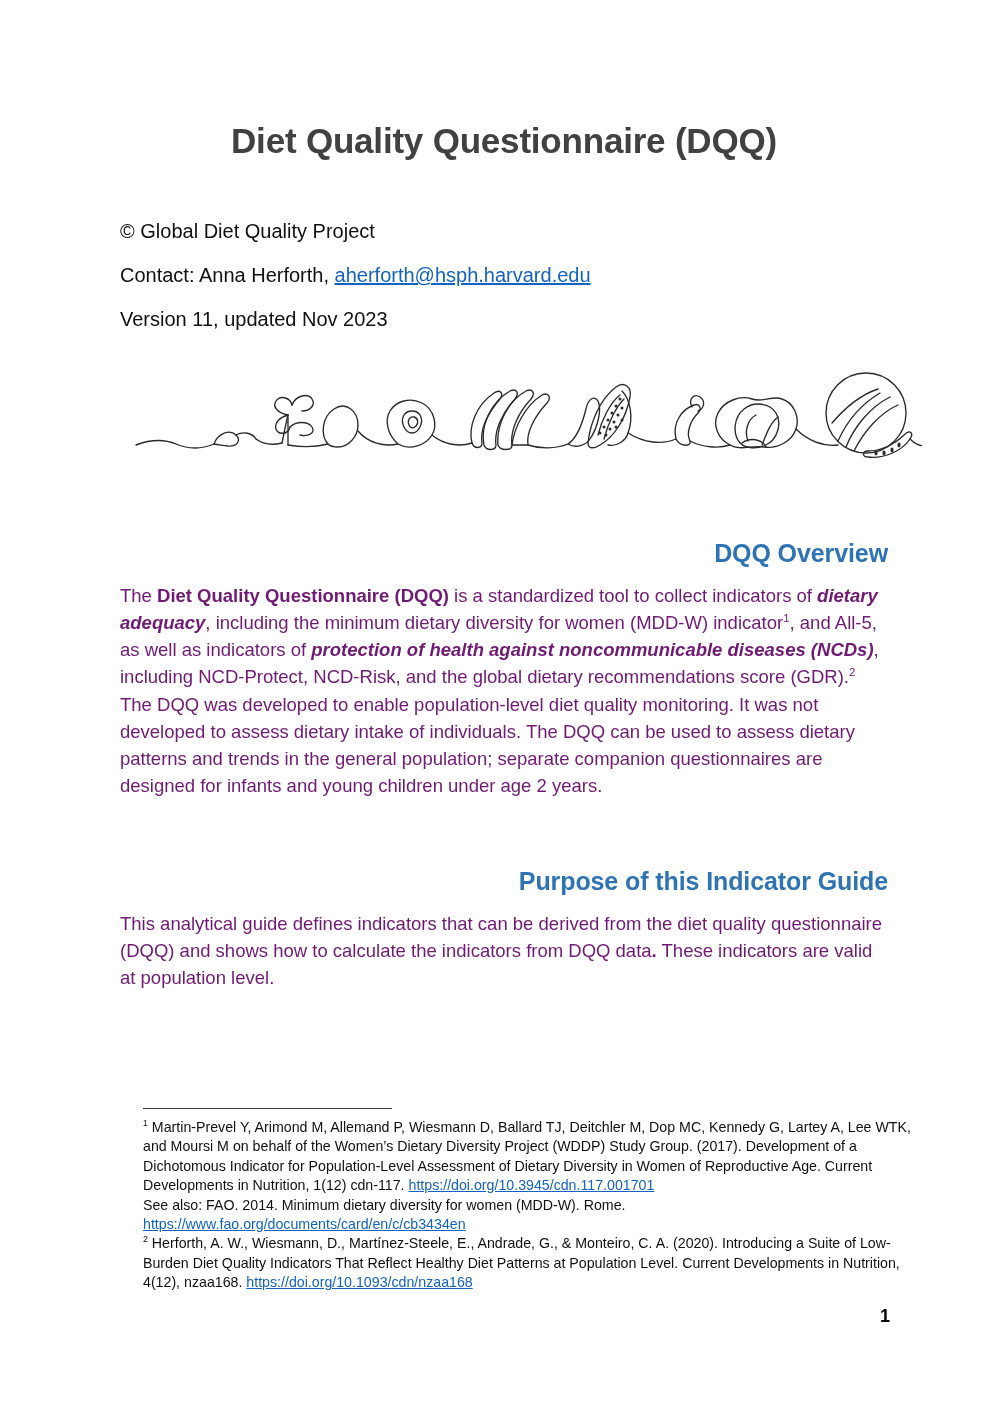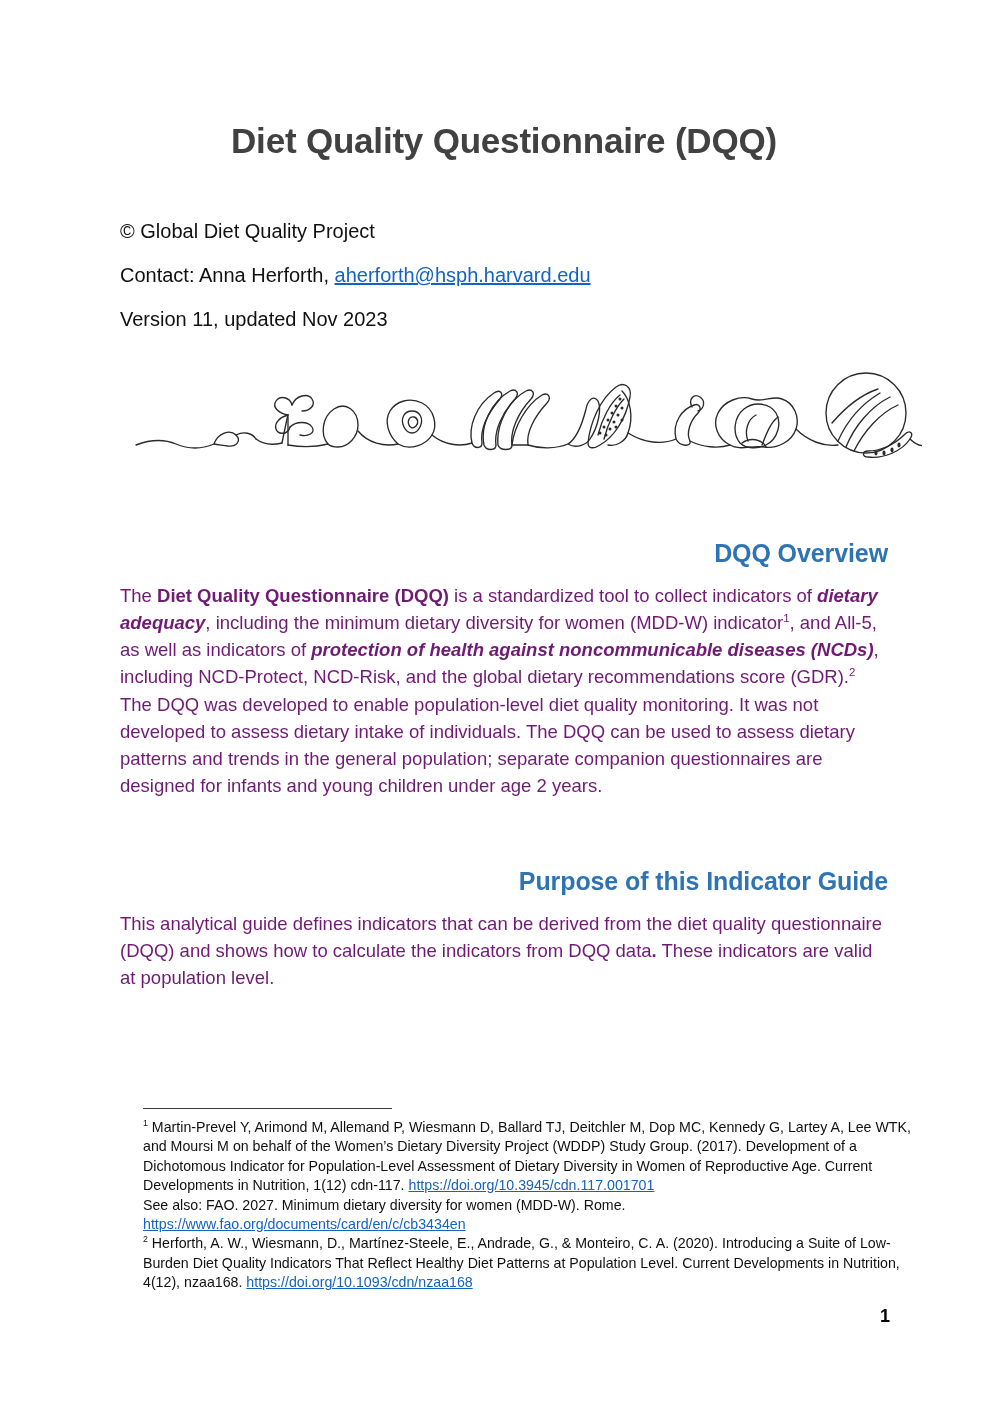--- a/index.html
+++ b/index.html
@@ -237,21 +237,21 @@
       <p class="body-para"><span>This analytical guide defines indicators that can be derived from the diet quality questionnaire (DQQ) and shows how to calculate the indicators from DQQ data</span><b>.</b><span> These indicators are valid at population level.</span></p>
     </section>
 
   </div>
 
   <div class="footnotes">
     <hr class="fn-rule">
 
     <p class="fn">
       <sup>1</sup><span> Martin-Prevel Y, Arimond M, Allemand P, Wiesmann D, Ballard TJ, Deitchler M, Dop MC, Kennedy G, Lartey A, Lee WTK, and Moursi M on behalf of the Women’s Dietary Diversity Project (WDDP) Study Group. (2017). Development of a Dichotomous Indicator for Population-Level Assessment of Dietary Diversity in Women of Reproductive Age. Current Developments in Nutrition, 1(12) cdn-117. </span><a href="#">https://doi.org/10.3945/cdn.117.001701</a><br>
-      <span>See also: FAO. 2027. Minimum dietary diversity for women (MDD-W). Rome.</span><br>
+      <span>See also: FAO. 2014. Minimum dietary diversity for women (MDD-W). Rome.</span><br>
       <a href="#">https://www.fao.org/documents/card/en/c/cb3434en</a>
     </p>
 
     <p class="fn">
       <sup>2</sup><span> Herforth, A. W., Wiesmann, D., Martínez-Steele, E., Andrade, G., &amp; Monteiro, C. A. (2020). Introducing a Suite of Low-Burden Diet Quality Indicators That Reflect Healthy Diet Patterns at Population Level. Current Developments in Nutrition, 4(12), nzaa168. </span><a href="#">https://doi.org/10.1093/cdn/nzaa168</a>
     </p>
   </div>
 
   <div class="page-number">1</div>
 

